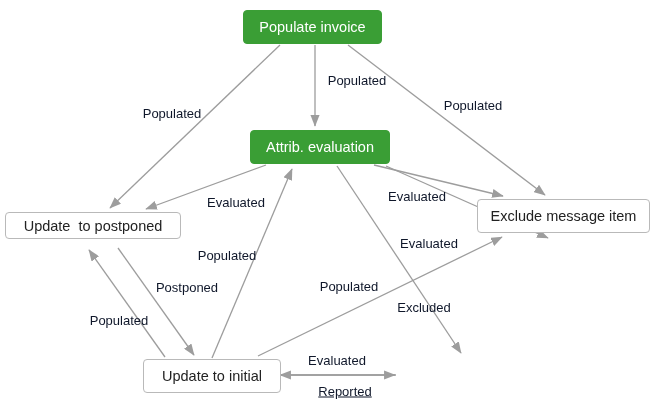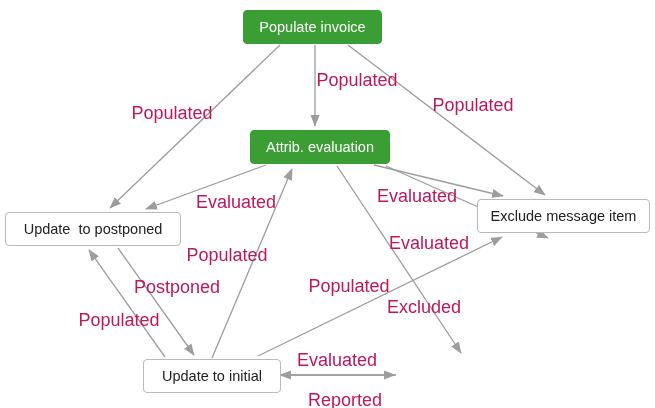--- a/index.html
+++ b/index.html
@@ -42,22 +42,22 @@
     font-size: 14.5px;
   }
   .node.outlined {
     background: #ffffff;
     border: 1px solid #b9b9b9;
     color: #222222;
     font-size: 14.5px;
   }
   .edge-label {
     position: absolute;
-    color: #be185d;
-    font-size: 18px;
+    color: #0f172a;
+    font-size: 13px;
     white-space: pre;
     z-index: 4;
     transform: translate(-50%, -50%);
     background: transparent;
   }
 </style>
 </head>
 <body>
 
 <div id="diagram-root">
@@ -100,40 +100,40 @@
   </svg>
 
   <div class="node filled" style="left:243px; top:10px; width:139px; height:34px;">
     <span>Populate invoice</span>
   </div>
 
   <div class="node filled" style="left:250px; top:130px; width:140px; height:34px;">
     <span>Attrib. evaluation</span>
   </div>
 
-  <div class="node outlined" style="left:5px; top:212px; width:176px; height:34px;">
+  <div class="node outlined" style="left:5px; top:212px; width:176px; height:27px;">
     <span>Update  to postponed</span>
   </div>
 
   <div class="node outlined" style="left:477px; top:199px; width:173px; height:34px;">
     <span>Exclude message item</span>
   </div>
 
   <div class="node outlined" style="left:143px; top:359px; width:138px; height:34px;">
     <span>Update to initial</span>
   </div>
 
 
   <div class="edge-label" style="left:172px; top:113px;">Populated</div>
   <div class="edge-label" style="left:357px; top:80px;">Populated</div>
   <div class="edge-label" style="left:473px; top:105px;">Populated</div>
   <div class="edge-label" style="left:236px; top:202px;">Evaluated</div>
   <div class="edge-label" style="left:417px; top:196px;">Evaluated</div>
   <div class="edge-label" style="left:429px; top:243px;">Evaluated</div>
   <div class="edge-label" style="left:227px; top:255px;">Populated</div>
-  <div class="edge-label" style="left:177px; top:287px;text-align:right;">Postponed</div>
+  <div class="edge-label" style="left:187px; top:287px;text-align:right;">Postponed</div>
   <div class="edge-label" style="left:119px; top:320px;">Populated</div>
   <div class="edge-label" style="left:349px; top:286px;">Populated</div>
   <div class="edge-label" style="left:424px; top:307px;text-align:center;">Excluded</div>
   <div class="edge-label" style="left:337px; top:360px;">Evaluated</div>
-  <div class="edge-label" style="left:345px; top:400px;">Reported</div>
+  <div class="edge-label" style="left:345px; top:391px;text-decoration:underline;">Reported</div>
 
 </div>
 
 </body></html>

